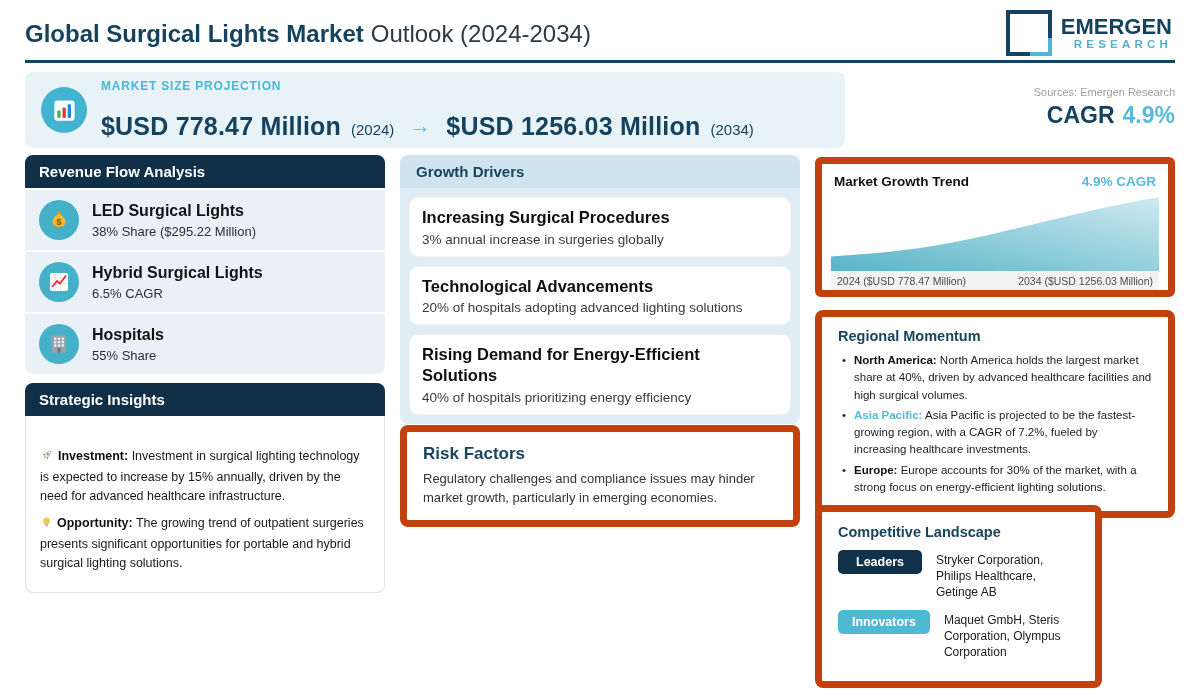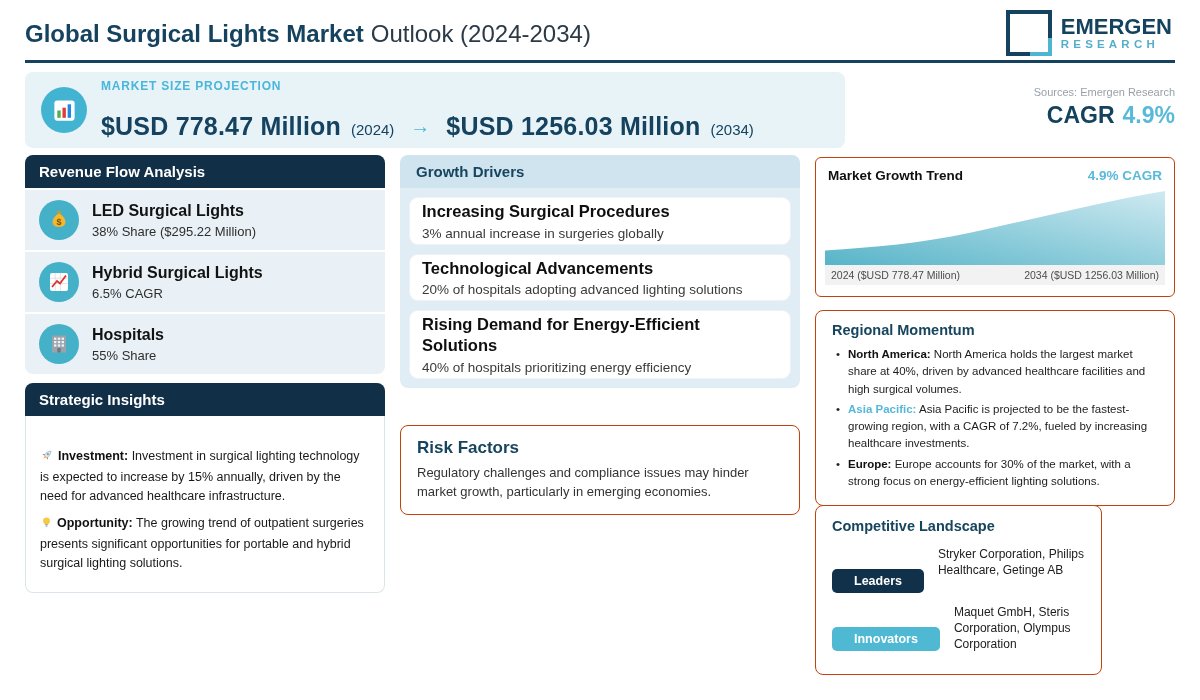--- a/index.html
+++ b/index.html
@@ -7,21 +7,21 @@
     width:1200px;height:700px;position:relative;overflow:hidden;
     background:#ffffff;
     font-family:"Liberation Sans","DejaVu Sans",sans-serif;
     -webkit-font-smoothing:antialiased;
   }
   
   .page-title{position:absolute;left:25px;top:20px;font-size:24px;line-height:1.2;}
   .page-title .t-bold{font-weight:bold;color:#14425f;}
   .page-title .t-reg{font-weight:400;color:#2b3a46;margin-left:7px;}
   .header-rule{position:absolute;left:25px;right:25px;top:60px;height:3px;background:#14425f;}
-  .logo{position:absolute;right:28px;top:10px;display:flex;align-items:center;gap:9px;}
+  .logo{position:absolute;right:28px;top:10px;display:flex;align-items:center;gap:9px;text-align:right;}
   .logo-mark{width:38px;height:38px;border:4px solid #14425f;position:relative;background:#fff;}
   .logo-mark .acc-h{position:absolute;right:-4px;bottom:-4px;width:58%;height:4px;background:#4fb6d2;}
   .logo-mark .acc-v{position:absolute;right:-4px;bottom:-4px;width:4px;height:48%;background:#4fb6d2;}
   .logo-text .l1{font-size:22px;font-weight:bold;color:#14425f;line-height:1.05;}
   .logo-text .l2{font-size:11.5px;font-weight:bold;color:#57aecb;letter-spacing:4.2px;line-height:1.1;}
   
   .banner{position:absolute;left:25px;top:72px;width:820px;height:76px;background:#e8f3f8;border-radius:8px;
           display:flex;align-items:center;padding-left:16px;box-sizing:border-box;gap:14px;}
   .banner-icon-circle{width:46px;height:46px;border-radius:50%;background:#43b3d2;display:flex;align-items:center;justify-content:center;flex-shrink:0;}
   .banner-kicker{font-size:12px;font-weight:bold;letter-spacing:.8px;color:#49b6da;margin-bottom:19px;}
@@ -29,39 +29,39 @@
   .bv{font-size:25px;font-weight:bold;color:#14425f;letter-spacing:.2px;}
   .by{font-size:15px;color:#14425f;}
   .barrow{font-size:20px;color:#49b6da;position:relative;top:-2px;margin:0 6px;}
   .meta{position:absolute;right:25px;top:86px;text-align:right;}
   .meta .sources{font-size:11px;color:#98a1a8;margin-bottom:4px;}
   .meta .cagr-line{font-size:23px;font-weight:bold;}
   .meta .cagr-line .cl{color:#14425f;}
   .meta .cagr-line .cv{color:#58b9da;margin-left:8px;}
   
   .dark-head{background:#112f47;color:#fff;font-weight:bold;font-size:15px;padding:8px 14px;border-radius:8px 8px 0 0;}
-  .card{background:#fff;border:1px solid #c2410c;border-radius:8px;box-sizing:border-box;}
+  .card{background:#fff;border:7px solid #c2410c;border-radius:8px;box-sizing:border-box;}
   
   .revenue{position:absolute;left:25px;top:155px;width:360px;}
   .rev-item{display:flex;align-items:center;gap:13px;background:#e9f1f6;padding:10px 14px;margin-top:2px;}
   .rev-item:last-child{border-radius:0 0 8px 8px;}
   .circle-icon{width:40px;height:40px;border-radius:50%;background:#45b1c9;display:flex;align-items:center;justify-content:center;flex-shrink:0;}
   .rev-title{font-size:16px;font-weight:bold;color:#121212;line-height:1.25;}
   .rev-sub{font-size:13px;color:#2e2e2e;margin-top:3px;}
   
   .strategic{position:absolute;left:25px;top:383px;width:360px;}
   .strat-body{background:#fff;border:1px solid #dbe4ea;border-top:none;border-radius:0 0 8px 8px;padding:22px 14px 10px;box-sizing:border-box;}
   .strat-body p{margin:9px 0;font-size:12.5px;line-height:1.5;color:#191919;}
   .strat-body .si-icon{display:inline-block;vertical-align:-2px;margin-right:4px;}
   .strat-body b{color:#111;}
   
   .growth{position:absolute;left:400px;top:155px;width:400px;}
   .growth-head{background:#cfe4ef;color:#17455e;font-weight:bold;font-size:15px;padding:8px 16px;border-radius:8px 8px 0 0;}
   .growth-body{background:#e1edf4;border-radius:0 0 8px 8px;padding:10px;}
-  .gcard{background:#fff;border-radius:8px;padding:3px 12px;margin-bottom:11px;box-shadow:0 0 0 1px #eef3f6;}
+  .gcard{background:#fff;border-radius:8px;padding:9px 12px;margin-bottom:11px;box-shadow:0 0 0 1px #eef3f6;}
   .gcard:last-child{margin-bottom:0;}
   .gcard .gt{font-size:16.5px;font-weight:bold;color:#0f0f0f;line-height:1.25;}
   .gcard .gs{font-size:13.5px;color:#3a3a3a;margin-top:4px;}
   
   .risk{position:absolute;left:400px;top:403px;width:400px;padding:12px 16px;margin-top:22px;}
   .risk .rt{font-size:17px;font-weight:bold;color:#17455e;margin-bottom:6px;}
   .risk .rx{font-size:13px;color:#333;line-height:1.45;}
   
   .trend{position:absolute;left:815px;top:157px;width:360px;height:140px;border-radius:6px;overflow:hidden;}
   .trend-top{display:flex;justify-content:space-between;align-items:center;padding:10px 12px 4px;}
@@ -75,21 +75,21 @@
   .reg-title{font-size:14.5px;font-weight:bold;color:#17455e;margin-bottom:8px;}
   .regional ul{margin:0;padding:0;list-style:none;}
   .regional li{position:relative;padding-left:16px;font-size:11.5px;line-height:1.5;color:#1d1d1d;margin-bottom:3px;}
   .regional li::before{content:"\2022";position:absolute;left:4px;color:#222;}
   .regional .lab{font-weight:bold;color:#111;}
   .regional .lab.teal{color:#56b8d8;}
   
   .competitive{position:absolute;left:815px;top:505px;width:287px;padding:12px 16px;}
   .comp-title{font-size:14.5px;font-weight:bold;color:#17455e;margin-bottom:10px;}
   .comp-row{display:flex;gap:14px;align-items:flex-start;margin-bottom:9px;}
-  .badge{min-width:84px;box-sizing:border-box;text-align:center;padding:5px 22px;border-radius:5px;font-size:12.5px;font-weight:bold;color:#fff;flex-shrink:0;margin-top:25px;}
+  .badge{min-width:84px;box-sizing:border-box;text-align:center;padding:5px 14px;border-radius:5px;font-size:12.5px;font-weight:bold;color:#fff;flex-shrink:0;}
   .badge.dark{background:#113049;}
   .badge.teal{background:#4fb8d3;}
   .companies{font-size:12px;color:#202020;line-height:1.35;padding-top:2px;}
 </style>
 </head>
 <body>
 
 <div class="page-title">
   <span class="t-bold">Global Surgical Lights Market</span><span class="t-reg">Outlook (2024-2034)</span>
 </div>

